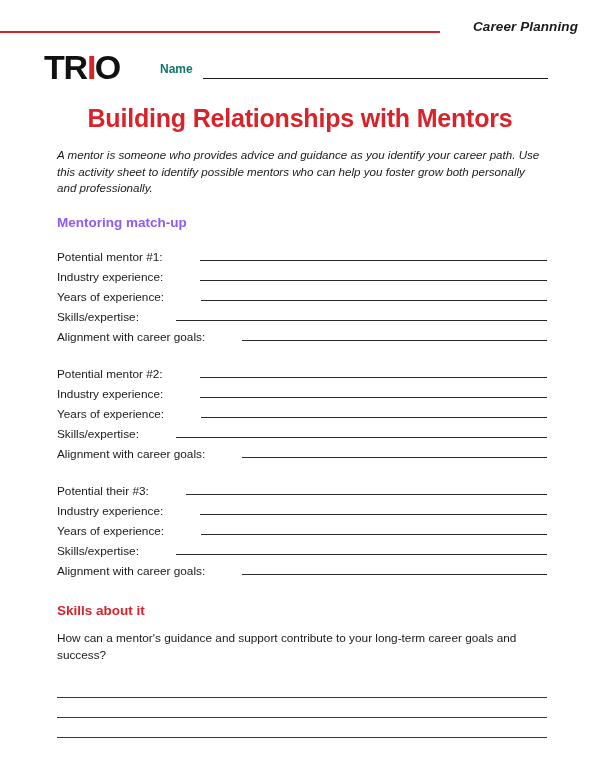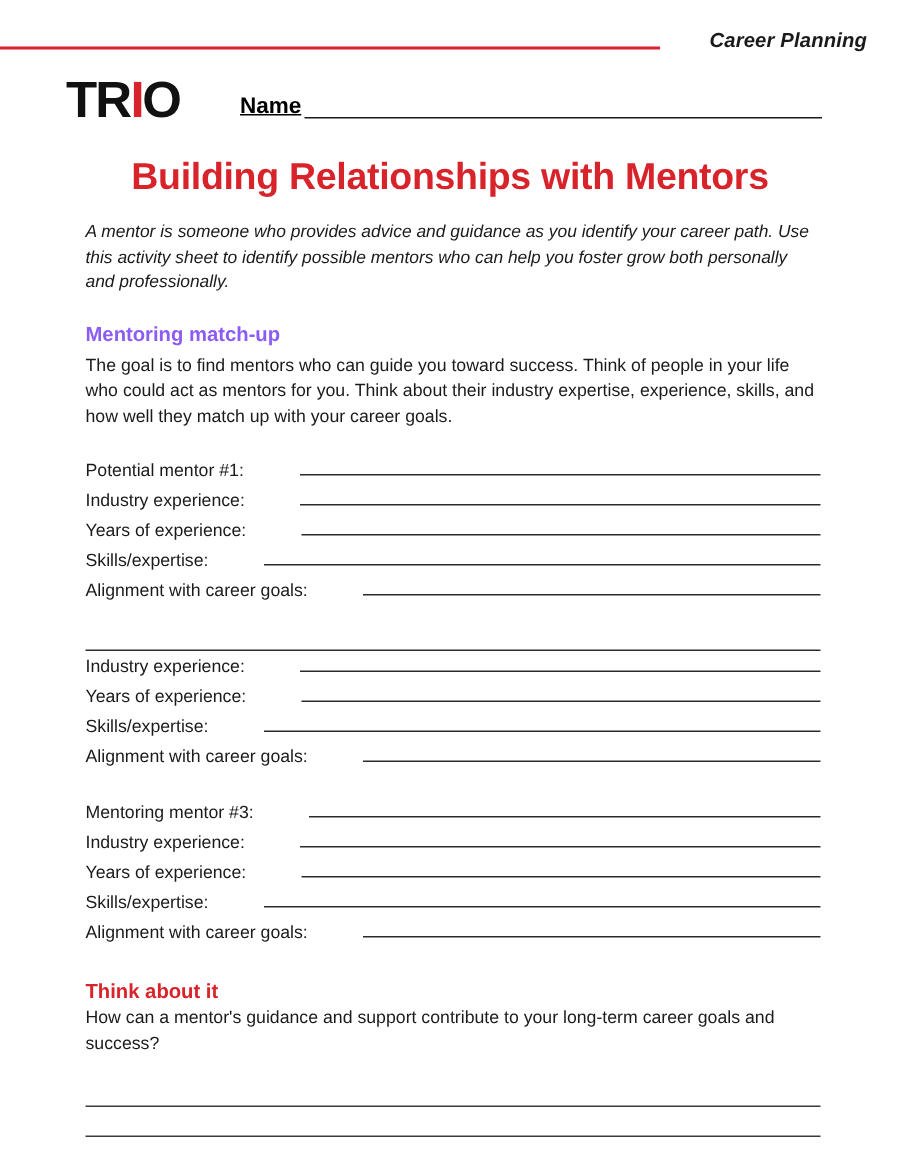--- a/index.html
+++ b/index.html
@@ -69,24 +69,23 @@
   }
   .logo .logo-i {
     color: #d8232a;
     display: inline-block;
     letter-spacing: -1.6px;
   }
   .name-label {
     position: absolute;
     left: 160px;
     top: 12px;
-    font-size: 15px;
-    font-weight: bold;
-    color: #000000;
-    text-decoration: underline;
+    font-size: 12px;
+    font-weight: bold;
+    color: #0f766e;
   }
   .name-line {
     position: absolute;
     left: 203px;
     top: 28px;
     width: 345px;
     height: 1px;
     background: #1a1a1a;
   }
 
@@ -150,21 +149,21 @@
   }
 
   
   .think-heading {
     margin-top: 22px;
     font-size: 13.5px;
     font-weight: bold;
     color: #d8232a;
   }
   .think-question {
-    margin-top: 2px;
+    margin-top: 12px;
     font-size: 11.8px;
     line-height: 17px;
     color: #1a1a1a;
   }
   .answer-lines {
     margin-top: 14px;
   }
   .answer-line {
     height: 19px;
     border-bottom: 1px solid #3a3a3a;
@@ -201,21 +200,20 @@
     <div class="name-line"></div>
   </div>
 
   <div class="title">Building Relationships with Mentors</div>
 
   <div class="content">
 
     <div class="intro">A mentor is someone who provides advice and guidance as you identify your career path. Use this activity sheet to identify possible mentors who can help you foster grow both personally and professionally.</div>
 
     <div class="section-heading">Mentoring match-up</div>
-    <div class="section-body">The goal is to find mentors who can guide you toward success. Think of people in your life who could act as mentors for you. Think about their industry expertise, experience, skills, and how well they match up with your career goals.</div>
 
     <div class="mentor-block">
       <div class="field-row">
         <span class="field-label">Potential mentor #1:</span>
         <span class="field-line"></span>
       </div>
       <div class="field-row">
         <span class="field-label">Industry experience:</span>
         <span class="field-line"></span>
       </div>
@@ -228,20 +226,21 @@
         <span class="field-line"></span>
       </div>
       <div class="field-row">
         <span class="field-label">Alignment with career goals:</span>
         <span class="field-line"></span>
       </div>
     </div>
 
     <div class="mentor-block">
       <div class="field-row">
+        <span class="field-label">Potential mentor #2:</span>
         <span class="field-line"></span>
       </div>
       <div class="field-row">
         <span class="field-label">Industry experience:</span>
         <span class="field-line"></span>
       </div>
       <div class="field-row">
         <span class="field-label">Years of experience:</span>
         <span class="field-line"></span>
       </div>
@@ -250,42 +249,42 @@
         <span class="field-line"></span>
       </div>
       <div class="field-row">
         <span class="field-label">Alignment with career goals:</span>
         <span class="field-line"></span>
       </div>
     </div>
 
     <div class="mentor-block">
       <div class="field-row">
-        <span class="field-label">Mentoring mentor #3:</span>
+        <span class="field-label">Potential their #3:</span>
         <span class="field-line"></span>
       </div>
       <div class="field-row">
         <span class="field-label">Industry experience:</span>
         <span class="field-line"></span>
       </div>
       <div class="field-row">
         <span class="field-label">Years of experience:</span>
         <span class="field-line"></span>
       </div>
       <div class="field-row">
         <span class="field-label">Skills/expertise:</span>
         <span class="field-line"></span>
       </div>
       <div class="field-row">
         <span class="field-label">Alignment with career goals:</span>
         <span class="field-line"></span>
       </div>
     </div>
 
-    <div class="think-heading">Think about it</div>
+    <div class="think-heading">Skills about it</div>
     <div class="think-question">How can a mentor's guidance and support contribute to your long-term career goals and success?</div>
 
     <div class="answer-lines">
       <div class="answer-line"></div>
       <div class="answer-line"></div>
       <div class="answer-line"></div>
 
     </div>
 
   </div>

